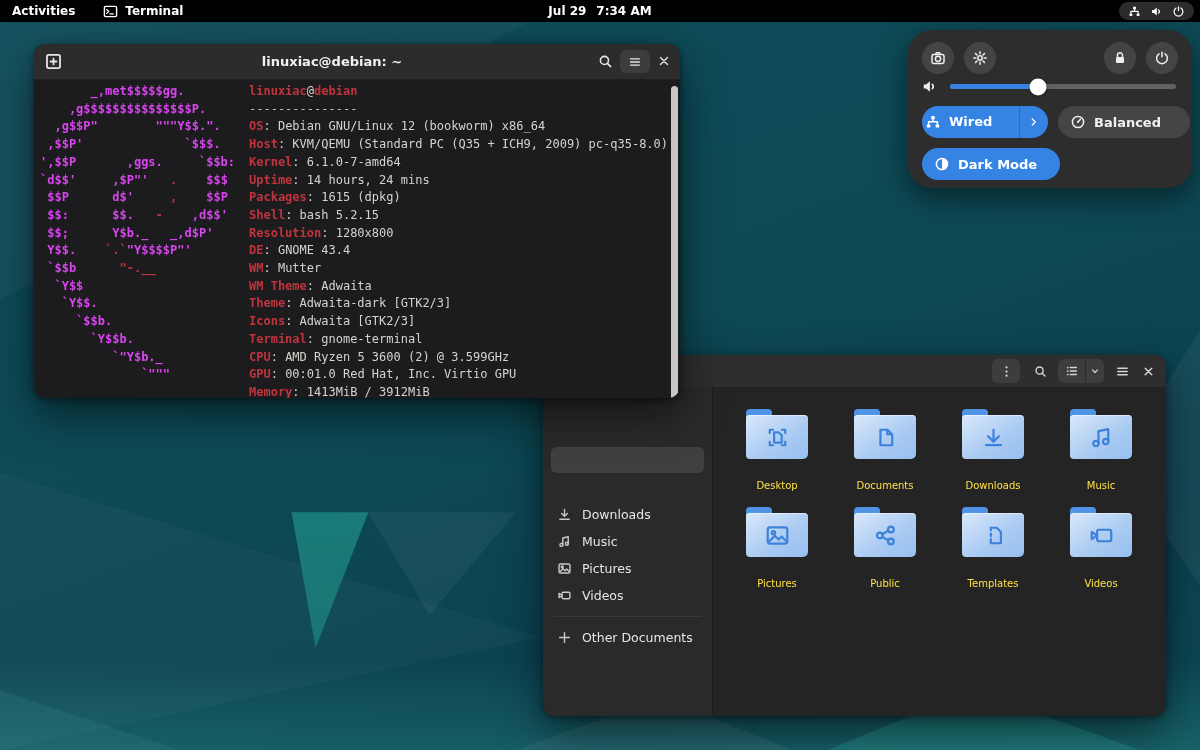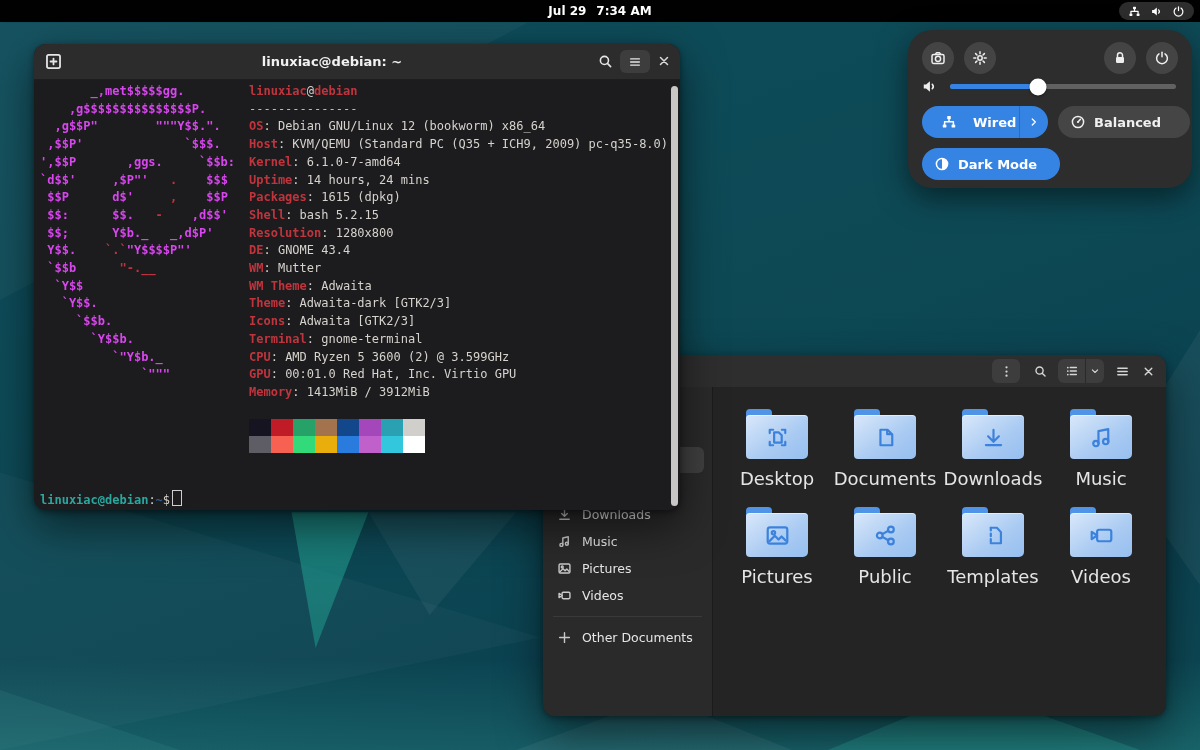--- a/index.html
+++ b/index.html
@@ -76,24 +76,24 @@
   .f-row1{top:22px;} .f-row2{top:120px;}
   .folder{width:108px;display:flex;flex-direction:column;align-items:center;}
   .folder-icon{position:relative;width:62px;height:50px;}
   .folder-icon .tab{position:absolute;left:0;top:0;width:26px;height:13px;background:#5094e8;
     border-radius:4px 4px 2px 0;}
   .folder-icon .fbody{position:absolute;left:0;top:6px;right:0;bottom:0;
     background:linear-gradient(145deg,#d9e8fa,#a9caf2 60%,#96bff0);
     border-radius:4px 4px 5px 4px;box-shadow:inset 0 1px 0 rgba(255,255,255,.5);}
   .emblem{position:absolute;left:18px;top:15px;width:27px;height:27px;color:#3c82dc;}
   .emblem svg{stroke-width:1.3;}
-  .folder-label{margin-top:9px;font-size:18px;color:#e5e5e5;}
+  .folder-label{margin-top:21px;font-size:10px;color:#fde047;}
 
   
-  .terminal{position:absolute;left:34px;top:44px;width:646px;height:466px;z-index:20;
+  .terminal{position:absolute;left:34px;top:44px;width:646px;height:354px;z-index:20;
     border-radius:12px;background:#1c1b1e;
     box-shadow:0 2px 6px rgba(0,0,0,.45),0 16px 44px rgba(0,0,0,.55);}
   .t-header{position:absolute;left:0;top:0;right:0;height:35px;background:#2c2c2c;
     border-radius:12px 12px 0 0;border-bottom:1px solid #1e1e1e;}
   .t-title{position:absolute;left:60px;right:110px;top:0;height:35px;display:flex;
     align-items:center;justify-content:center;color:#f2f2f2;font-size:13px;font-weight:700;}
   .t-hbtn{position:absolute;color:#e6e6e6;}
   .t-newtab{left:10px;top:8px;width:19px;height:19px;}
   .t-search{right:66px;top:9px;width:17px;height:17px;}
   .t-menu{right:30px;top:6px;width:30px;height:23px;background:#3d3d3d;border-radius:6px;
@@ -131,21 +131,21 @@
   .qs-vol-icn{position:absolute;left:13px;top:48px;width:17px;height:17px;color:#eee;}
   .qs-slider{position:absolute;left:42px;right:16px;top:54px;height:5px;border-radius:3px;background:#616161;}
   .qs-fill{position:absolute;left:0;top:0;bottom:0;background:#3584e4;border-radius:3px;}
   .qs-knob{position:absolute;top:50%;width:17px;height:17px;background:#fff;border-radius:50%;
     transform:translate(-50%,-50%);box-shadow:0 1px 3px rgba(0,0,0,.4);}
   .qs-pill{position:absolute;height:32px;border-radius:16px;display:flex;align-items:center;
     color:#fff;font-size:13px;font-weight:700;}
   .qs-pill .hicn{width:16px;height:16px;flex:none;}
   .blue{background:#3584e4;} .gray{background:#454545;color:#f0f0f0;}
   .qs-wired{left:14px;top:76px;width:126px;}
-  .qs-wired .main{flex:1;display:flex;align-items:center;gap:16px;padding-left:19px;}
+  .qs-wired .main{flex:1;display:flex;align-items:flex-start;gap:8px;padding-left:3px;}
   .qs-wired .arrow{width:28px;height:32px;border-left:1px solid rgba(0,0,0,.18);
     display:flex;align-items:center;justify-content:center;}
   .qs-wired .arrow .hicn{width:14px;height:14px;}
   .qs-bal{left:150px;top:76px;width:120px;gap:8px;padding-left:12px;}
   .qs-dark{left:14px;top:118px;width:126px;gap:8px;padding-left:12px;}
 </style>
 </head>
 <body>
 
 <div class="desktop">
@@ -439,20 +439,34 @@
             <span class="swatch" style="background: rgb(51, 199, 222);"></span>
             <span class="swatch" style="background: rgb(255, 255, 255);"></span>
           </div>
       </div>
       <div class="t-prompt"><span class="p-uh">linuxiac@debian</span><span>:</span><span class="p-path">~</span><span>$</span><span class="cursor"></span></div>
       <div class="t-scrollbar"></div>
     </div>
   </div>
 
   <div class="topbar">
+    <div class="tb-left">
+      <div class="tb-btn">
+        <span>Activities</span>
+      </div>
+      <div class="tb-btn">
+        <span class="tb-appicon" data-icon="terminal-app">
+            <svg viewBox="0 0 16 16">
+              <rect x="1.5" y="2.5" width="13" height="11" rx="1.5"></rect>
+              <path d="M4 6l2 2-2 2M7.5 10.5H11"></path>
+            </svg>
+          </span>
+        <span>Terminal</span>
+      </div>
+    </div>
     <div class="tb-clock">
       <span>Jul 29</span>
       <span>7:34 AM</span>
     </div>
     <div class="tb-tray">
       <span class="tb-icn" data-icon="network">
           <svg viewBox="0 0 16 16">
             <rect x="6.2" y="2" width="3.6" height="3.2" rx=".6" fill="currentColor" stroke="none"></rect>
             <rect x="1.8" y="10.4" width="3.6" height="3.2" rx=".6" fill="currentColor" stroke="none"></rect>
             <rect x="10.6" y="10.4" width="3.6" height="3.2" rx=".6" fill="currentColor" stroke="none"></rect>

